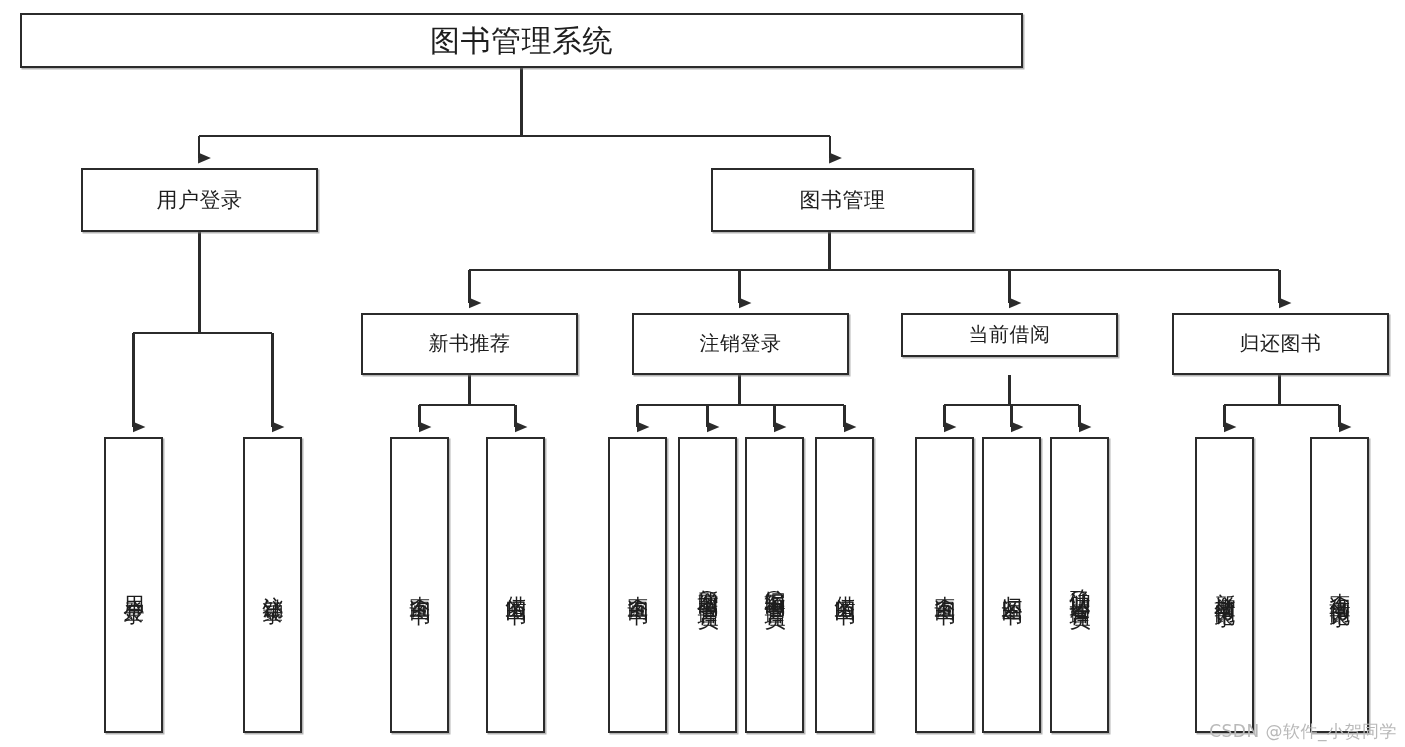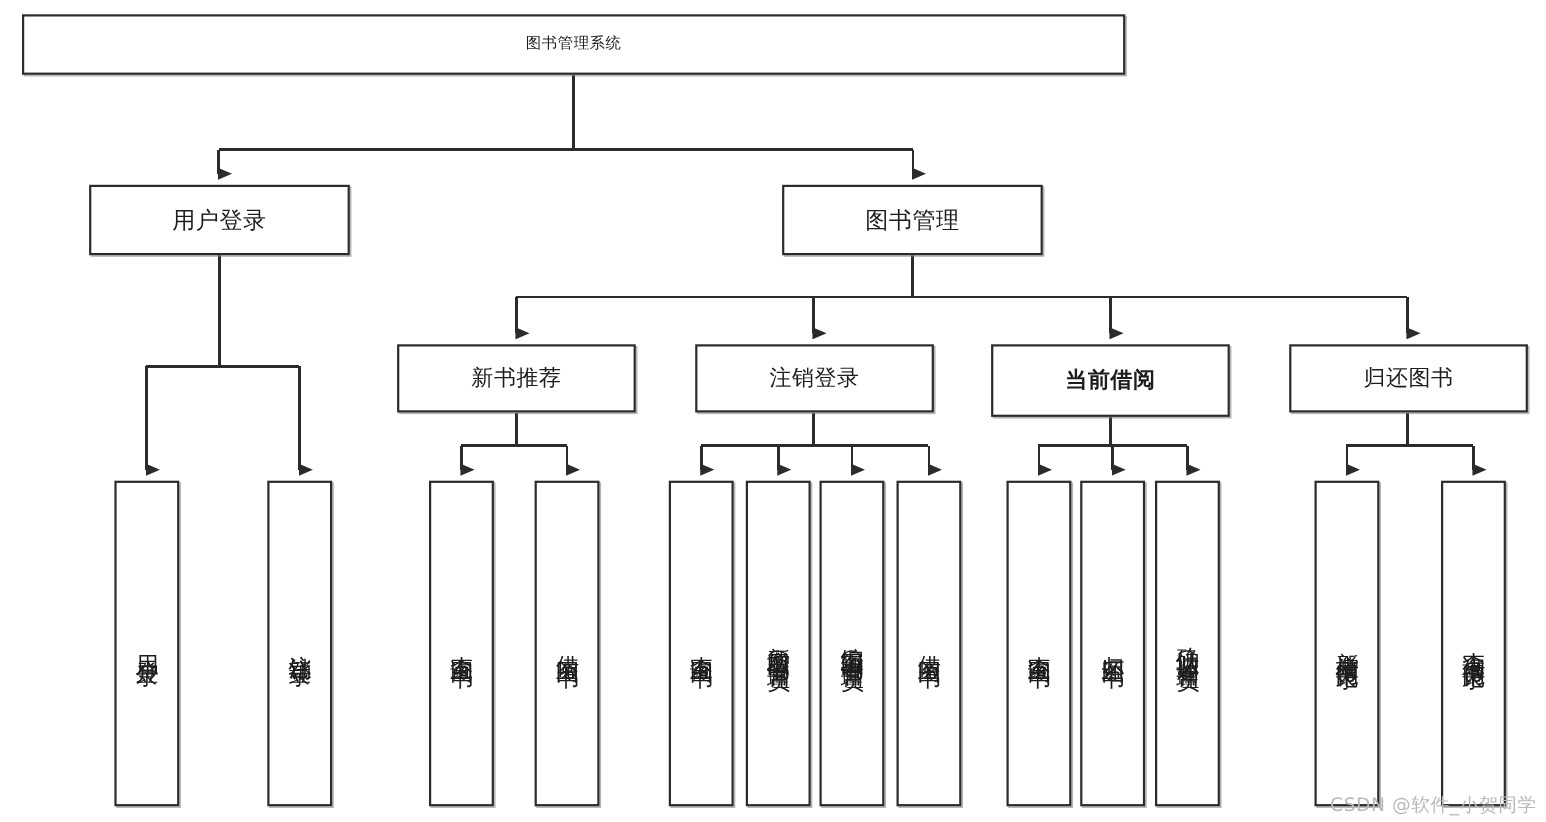--- a/index.html
+++ b/index.html
@@ -37,21 +37,21 @@
     justify-content: center;
     box-shadow: 1.5px 1.5px 0 0 rgba(120,120,120,0.55);
   }
   .node-label {
     color: #1d1d1d;
     text-align: center;
     line-height: 1.18;
     white-space: nowrap;
     letter-spacing: 0.5px;
   }
-  .node.root .node-label { font-size: 14px; }
+  .node.root .node-label { font-size: 30px; }
   .node.level2 .node-label { font-size: 21px; }
   .node.level3 .node-label { font-size: 20px; }
   .node.leaf {
     align-items: center;
     justify-content: center;
     padding: 6px 0;
   }
   .node.leaf .node-label {
     font-size: 21px;
     writing-mode: vertical-rl;
@@ -128,31 +128,31 @@
     </g>
   </svg>
 
   <div class="node root" style="left:20px; top:13px; width:1003px; height:55px;">
     <span class="node-label">图书管理系统</span>
   </div>
 
   <div class="node level2" style="left:81px; top:168px; width:237px; height:64px;">
     <span class="node-label">用户登录</span>
   </div>
-  <div class="node level2" style="left:711px; top:168px; width:237px; height:64px;">
+  <div class="node level2" style="left:711px; top:168px; width:263px; height:64px;">
     <span class="node-label">图书管理</span>
   </div>
 
   <div class="node level3" style="left:361px; top:313px; width:217px; height:62px;">
     <span class="node-label">新书推荐</span>
   </div>
   <div class="node level3" style="left:632px; top:313px; width:217px; height:62px;">
     <span class="node-label">注销登录</span>
   </div>
-  <div class="node level3" style="left:901px; top:313px; width:217px; height:66px;font-weight:bold;">
+  <div class="node level3" style="left:901px; top:313px; width:217px; height:44px;">
     <span class="node-label">当前借阅</span>
   </div>
   <div class="node level3" style="left:1172px; top:313px; width:217px; height:62px;">
     <span class="node-label">归还图书</span>
   </div>
 
   <div class="node leaf" style="left:104px; top:437px; width:59px; height:296px;">
     <span class="node-label">用户登录</span>
   </div>
   <div class="node leaf" style="left:243px; top:437px; width:59px; height:296px;">

